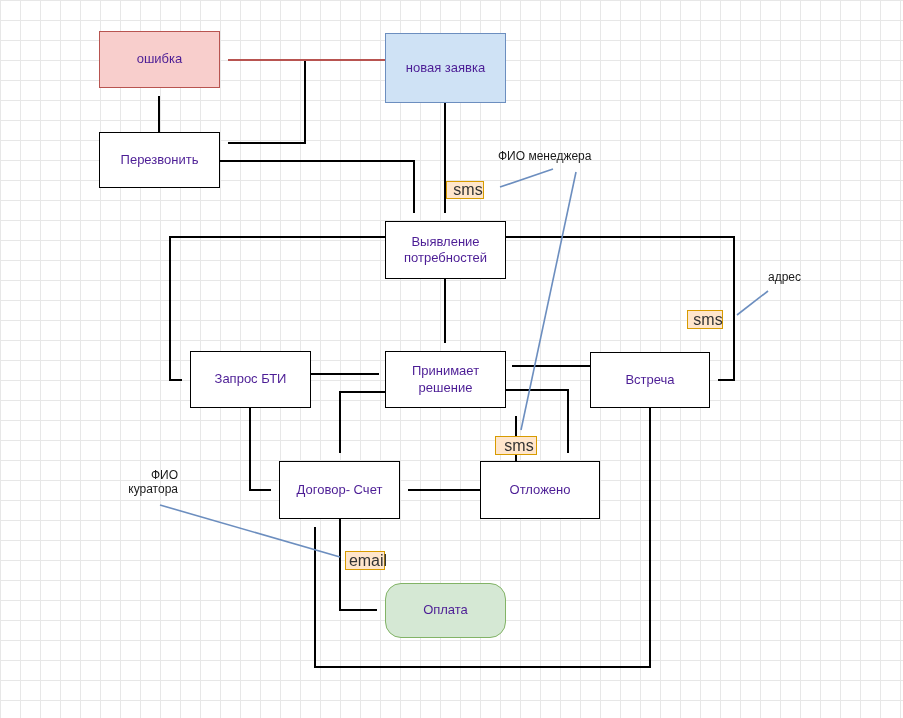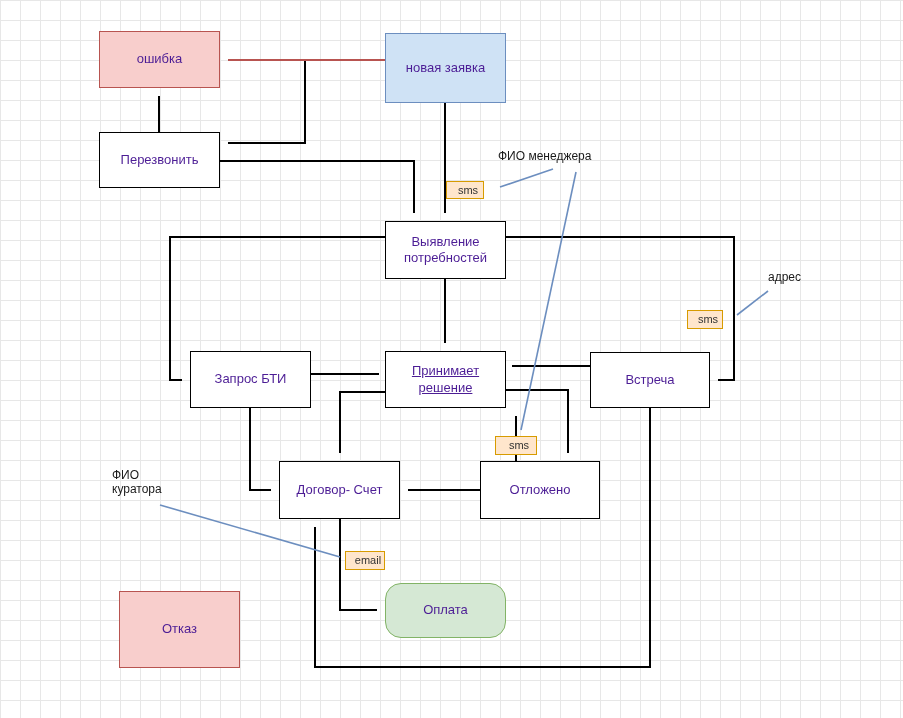--- a/index.html
+++ b/index.html
@@ -32,29 +32,29 @@
   }
   .node.pink{background:#f8cecc;border-color:#b85450;}
   .node.blue{background:#cfe2f5;border-color:#6c8ebf;}
   .node.green{background:#d5e8d4;border-color:#82b366;}
   .badge{
     position:absolute;
     box-sizing:border-box;
     background:#ffe6cc;border:1px solid #d79b00;
     color:#333333;
     display:flex;align-items:center;justify-content:center;
-    font-size:11px;line-height:1;padding-left:6px;
+    font-size:16px;line-height:1;padding-left:6px;
   }
   .note{
     position:absolute;
     color:#1a1a1a;
     font-size:12px;line-height:1.15;
     white-space:nowrap;
   }
-  .note.wrap{white-space:normal;text-align:left;}
+  .note.wrap{white-space:normal;text-align:right;}
 </style>
 </head>
 <body>
 
 <div class="canvas">
 
   <svg class="edges" viewBox="0 0 903 718" xmlns="http://www.w3.org/2000/svg">
     <defs>
       <marker id="mb" markerWidth="13" markerHeight="10" refX="10" refY="4.5" orient="auto" markerUnits="userSpaceOnUse">
         <path d="M0,0 L11,4.5 L0,9 Z" fill="#000000"></path>
@@ -90,26 +90,25 @@
     <path class="edge-blue" d="M576 172 L521 430" marker-end="url(#ml)"></path>
     <path class="edge-blue" d="M768 291 L737 315" marker-end="url(#ml)"></path>
     <path class="edge-blue" d="M160 505 L340 557" marker-end="url(#ml)"></path>
   </svg>
 
   <div class="node pink" style="left:99px;  top:31px;  width:121px; height:57px;">ошибка</div>
   <div class="node blue" style="left:385px; top:33px;  width:121px; height:70px;">новая заявка</div>
   <div class="node" style="left:99px;  top:132px; width:121px; height:56px;">Перезвонить</div>
   <div class="node" style="left:385px; top:221px; width:121px; height:58px;">Выявление потребностей</div>
   <div class="node" style="left:190px; top:351px; width:121px; height:57px;">Запрос БТИ</div>
-  <div class="node" style="left:385px; top:351px; width:121px; height:57px;text-decoration:underline;">Принимает решение</div>
+  <div class="node" style="left:385px; top:351px; width:121px; height:57px;">Принимает решение</div>
   <div class="node" style="left:590px; top:352px; width:120px; height:56px;">Встреча</div>
   <div class="node" style="left:279px; top:461px; width:121px; height:58px;">Договор- Счет</div>
   <div class="node" style="left:480px; top:461px; width:120px; height:58px;">Отложено</div>
   <div class="node green" style="left:385px; top:583px; width:121px; height:55px;border-radius:16px;">Оплата</div>
-  <div class="node pink" style="left:119px; top:591px; width:121px; height:77px;">Отказ</div>
 
   <div class="badge" style="left:446px; top:181px; width:38px; height:18px;">sms</div>
   <div class="badge" style="left:687px; top:310px; width:36px; height:19px;">sms</div>
   <div class="badge" style="left:495px; top:436px; width:42px; height:19px;">sms</div>
   <div class="badge" style="left:345px; top:551px; width:40px; height:19px;">email</div>
 
   <div class="note" style="left:498px; top:150px;">ФИО менеджера</div>
   <div class="note" style="left:768px; top:271px;">адрес</div>
   <div class="note wrap" style="left:112px; top:469px; width:66px;">ФИО куратора</div>
 

